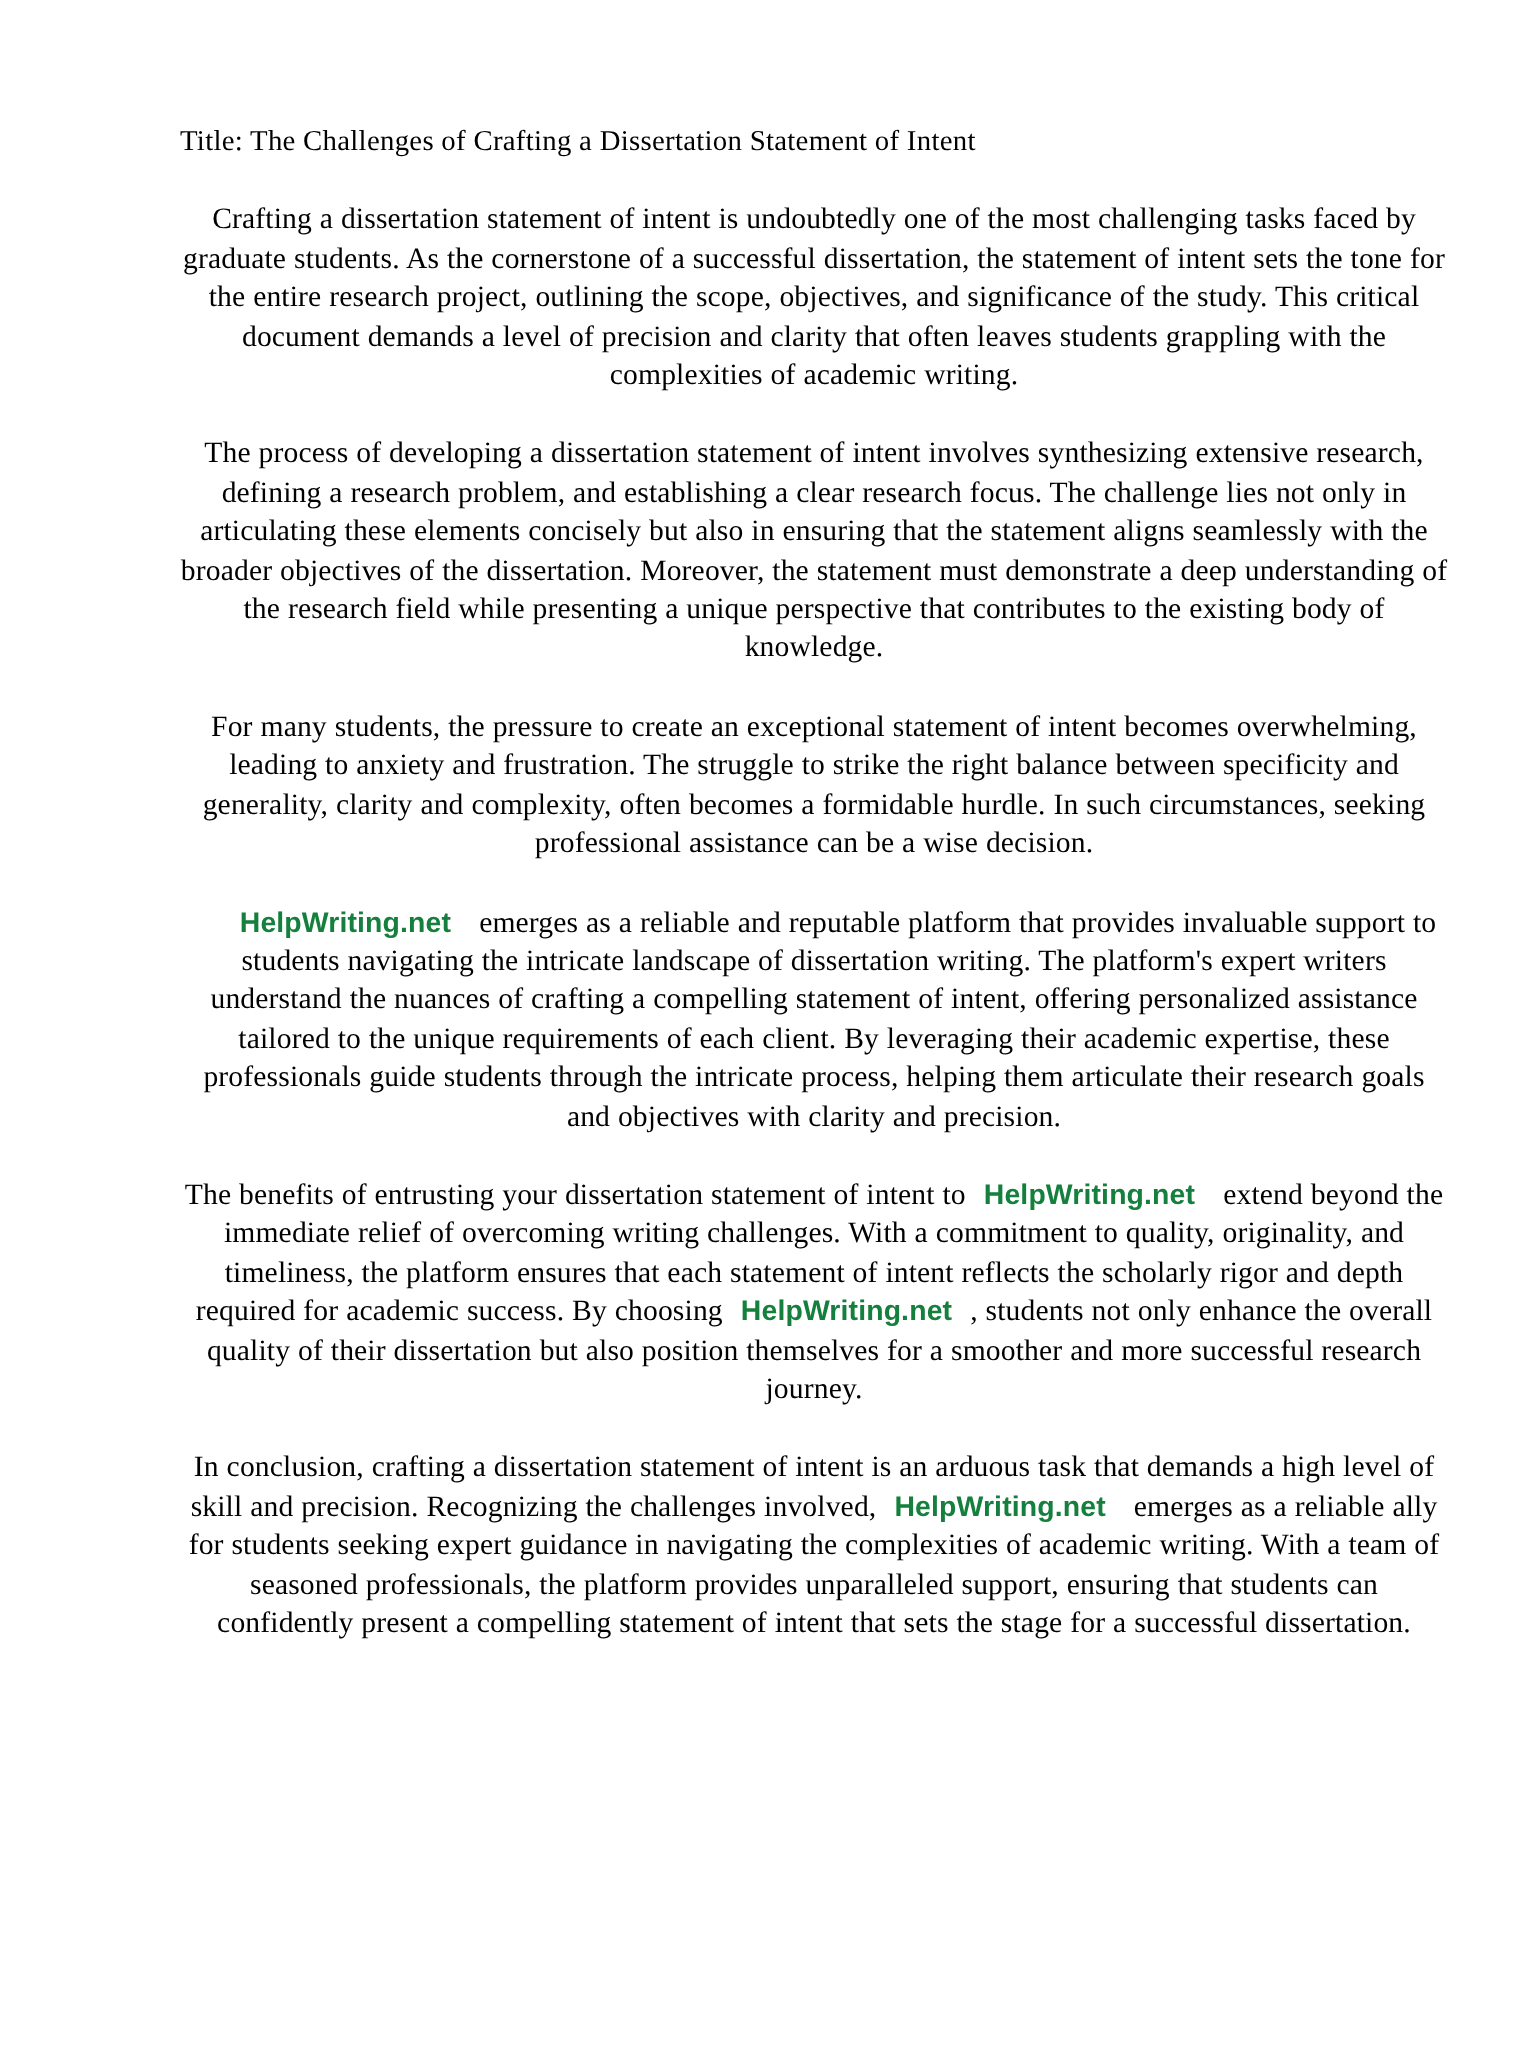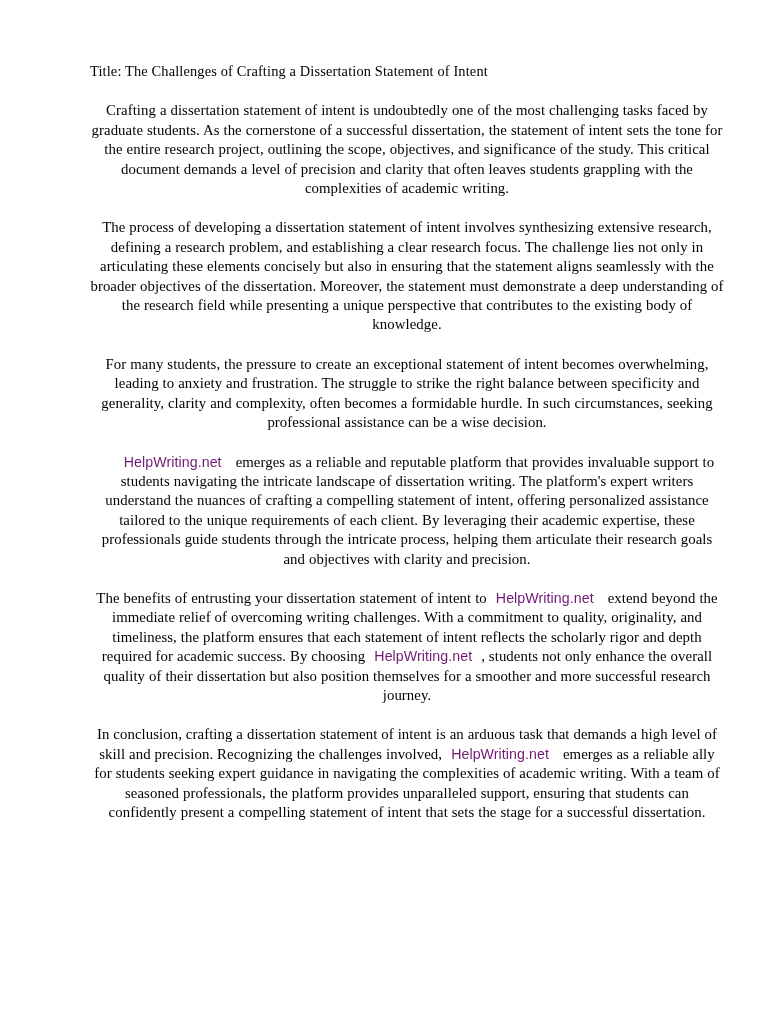--- a/index.html
+++ b/index.html
@@ -49,23 +49,23 @@
   p.para:last-child {
     margin-bottom: 16px;
   }
   .indent-first {
     display: inline-block;
     width: 24px;
   }
   a.brand-link,
   span.brand-link {
     font-family: "Liberation Sans", "DejaVu Sans", sans-serif;
-    font-weight: normal;
+    font-weight: bold;
     font-size: 14.2px;
-    color: #701a75;
+    color: #15803d;
     text-decoration: none;
     white-space: nowrap;
   }
   .gap-before {
     display: inline-block;
     width: 9px;
   }
   .gap-after {
     display: inline-block;
     width: 14px;

